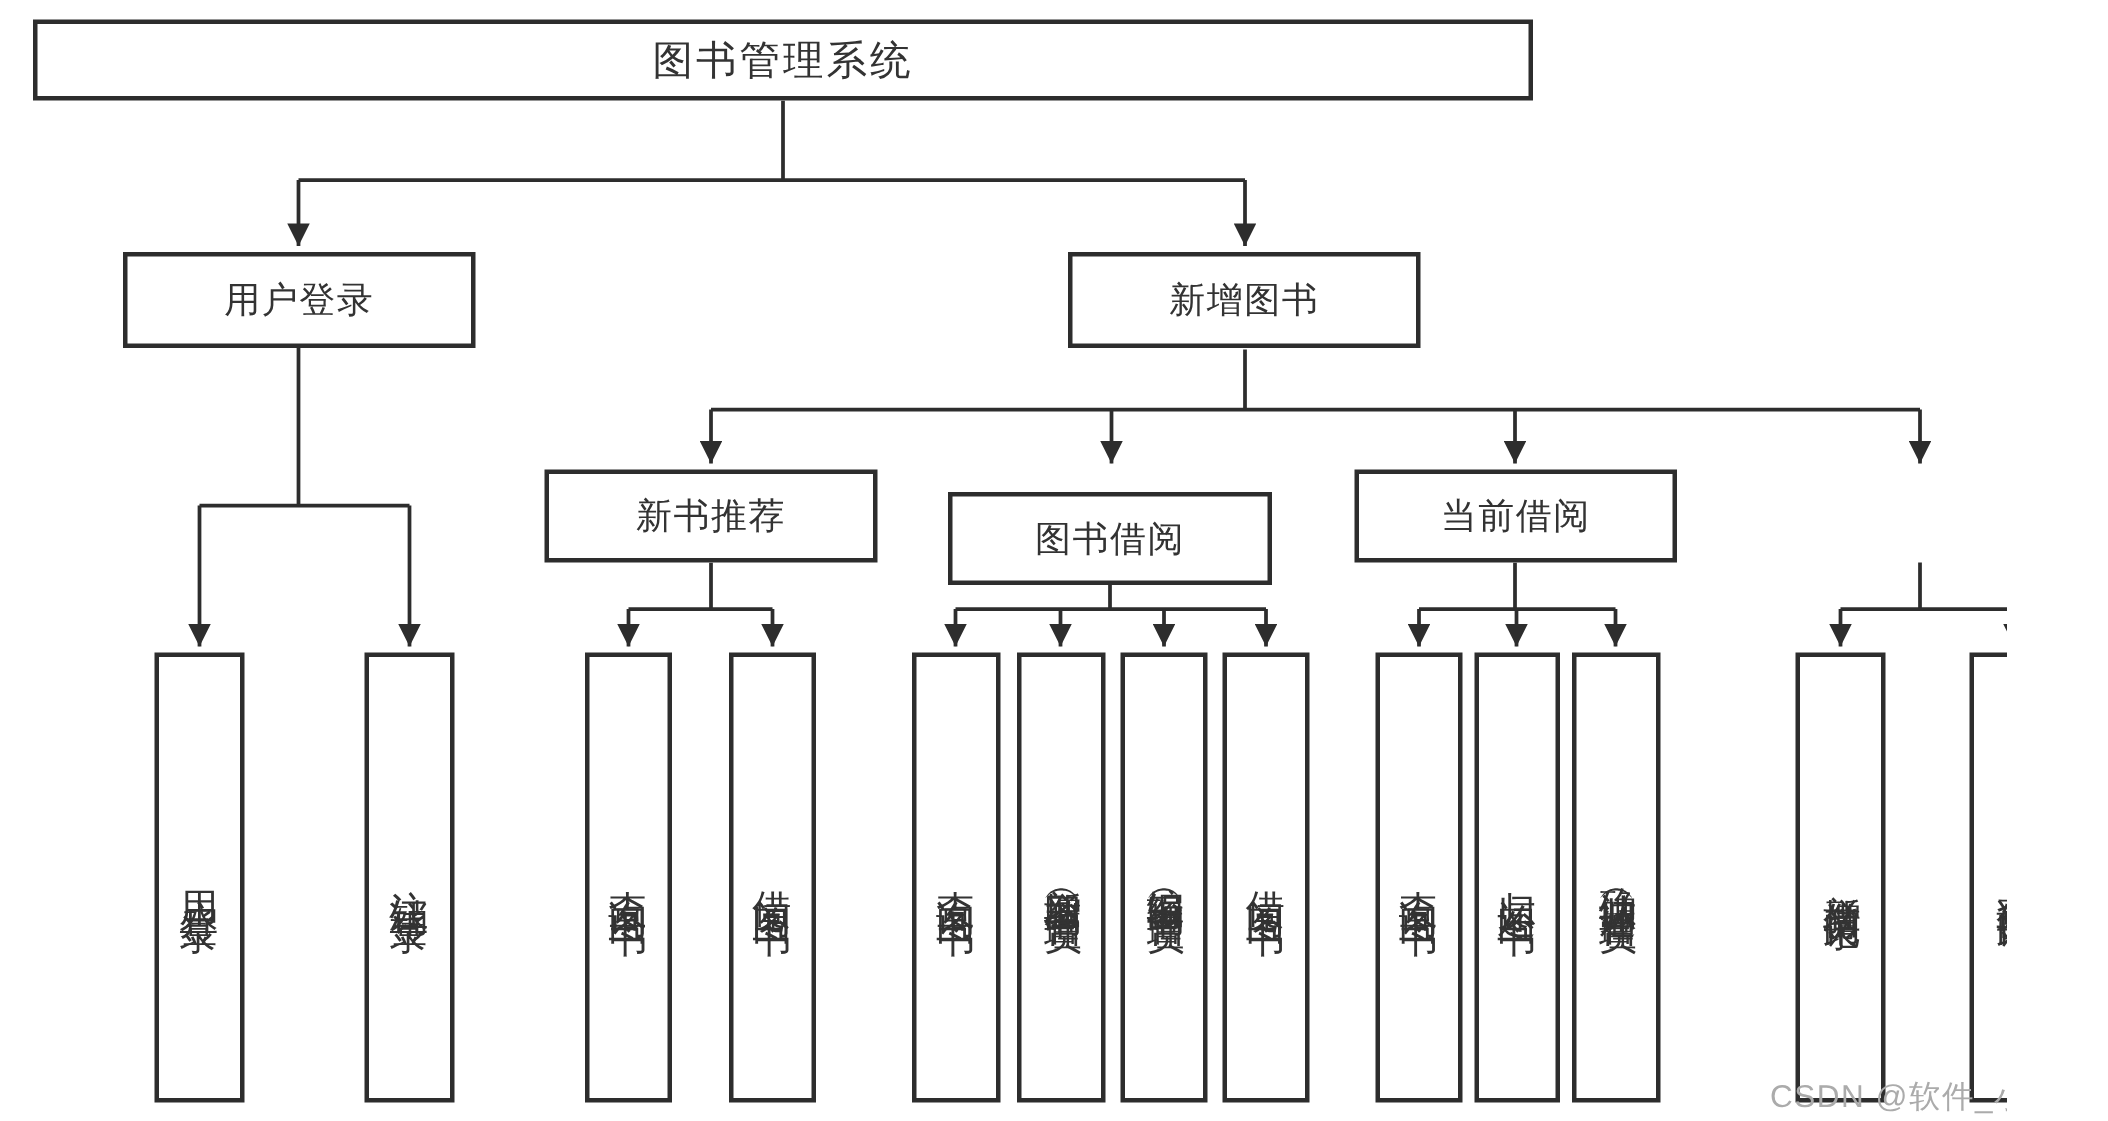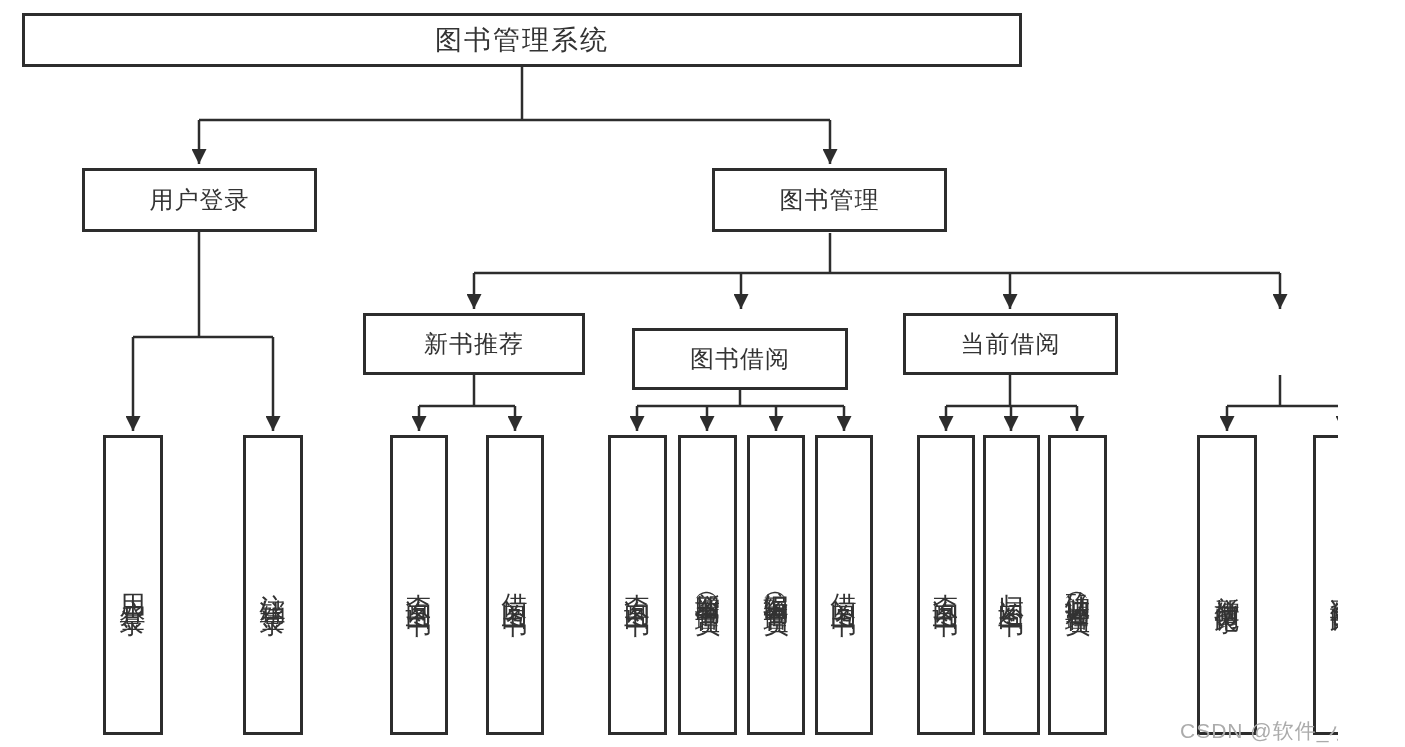--- a/index.html
+++ b/index.html
@@ -149,21 +149,21 @@
   </svg>
 
   <div class="hbox title-box" style="left:22px; top:13px; width:1000px; height:54px;">
     <span>图书管理系统</span>
   </div>
 
   <div class="hbox" style="left:82px; top:168px; width:235px; height:64px;">
     <span>用户登录</span>
   </div>
   <div class="hbox" style="left:712px; top:168px; width:235px; height:64px;">
-    <span>图书管理</span>
+    <span>新增图书</span>
   </div>
 
   <div class="hbox" style="left:363px; top:313px; width:222px; height:62px;">
     <span>新书推荐</span>
   </div>
   <div class="hbox" style="left:632px; top:328px; width:216px; height:62px;">
     <span>图书借阅</span>
   </div>
   <div class="hbox" style="left:903px; top:313px; width:215px; height:62px;">
     <span>当前借阅</span>

